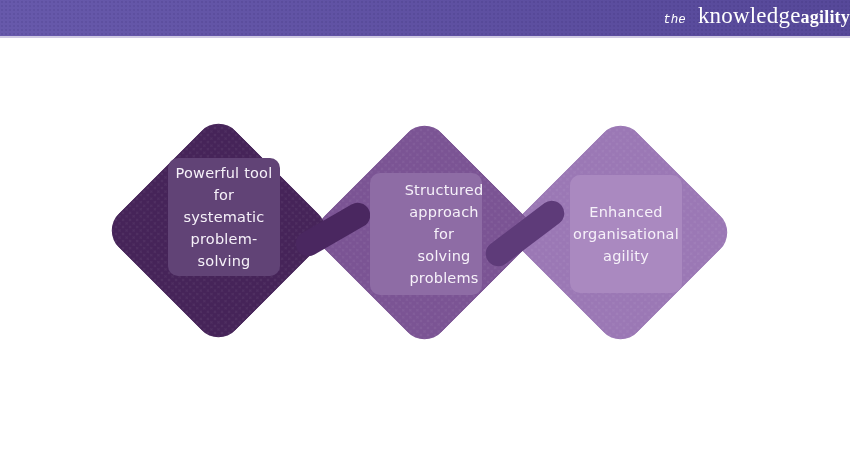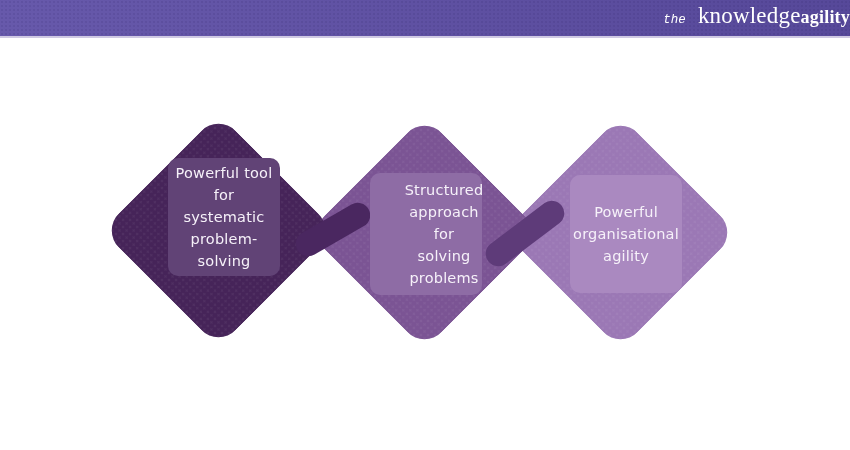--- a/index.html
+++ b/index.html
@@ -95,19 +95,19 @@
     </div>
 
     <div class="panel panel-2" style="background-color: rgb(142, 108, 165);">
       <div class="panel-text">Structured
 approach for
 solving
 problems</div>
     </div>
 
     <div class="panel panel-3" style="background-color: rgb(170, 137, 192);">
-      <div class="panel-text">Powerful
+      <div class="panel-text">Enhanced
 organisational
 agility</div>
     </div>
 
   </div>
 </div>
 
 </body></html>

